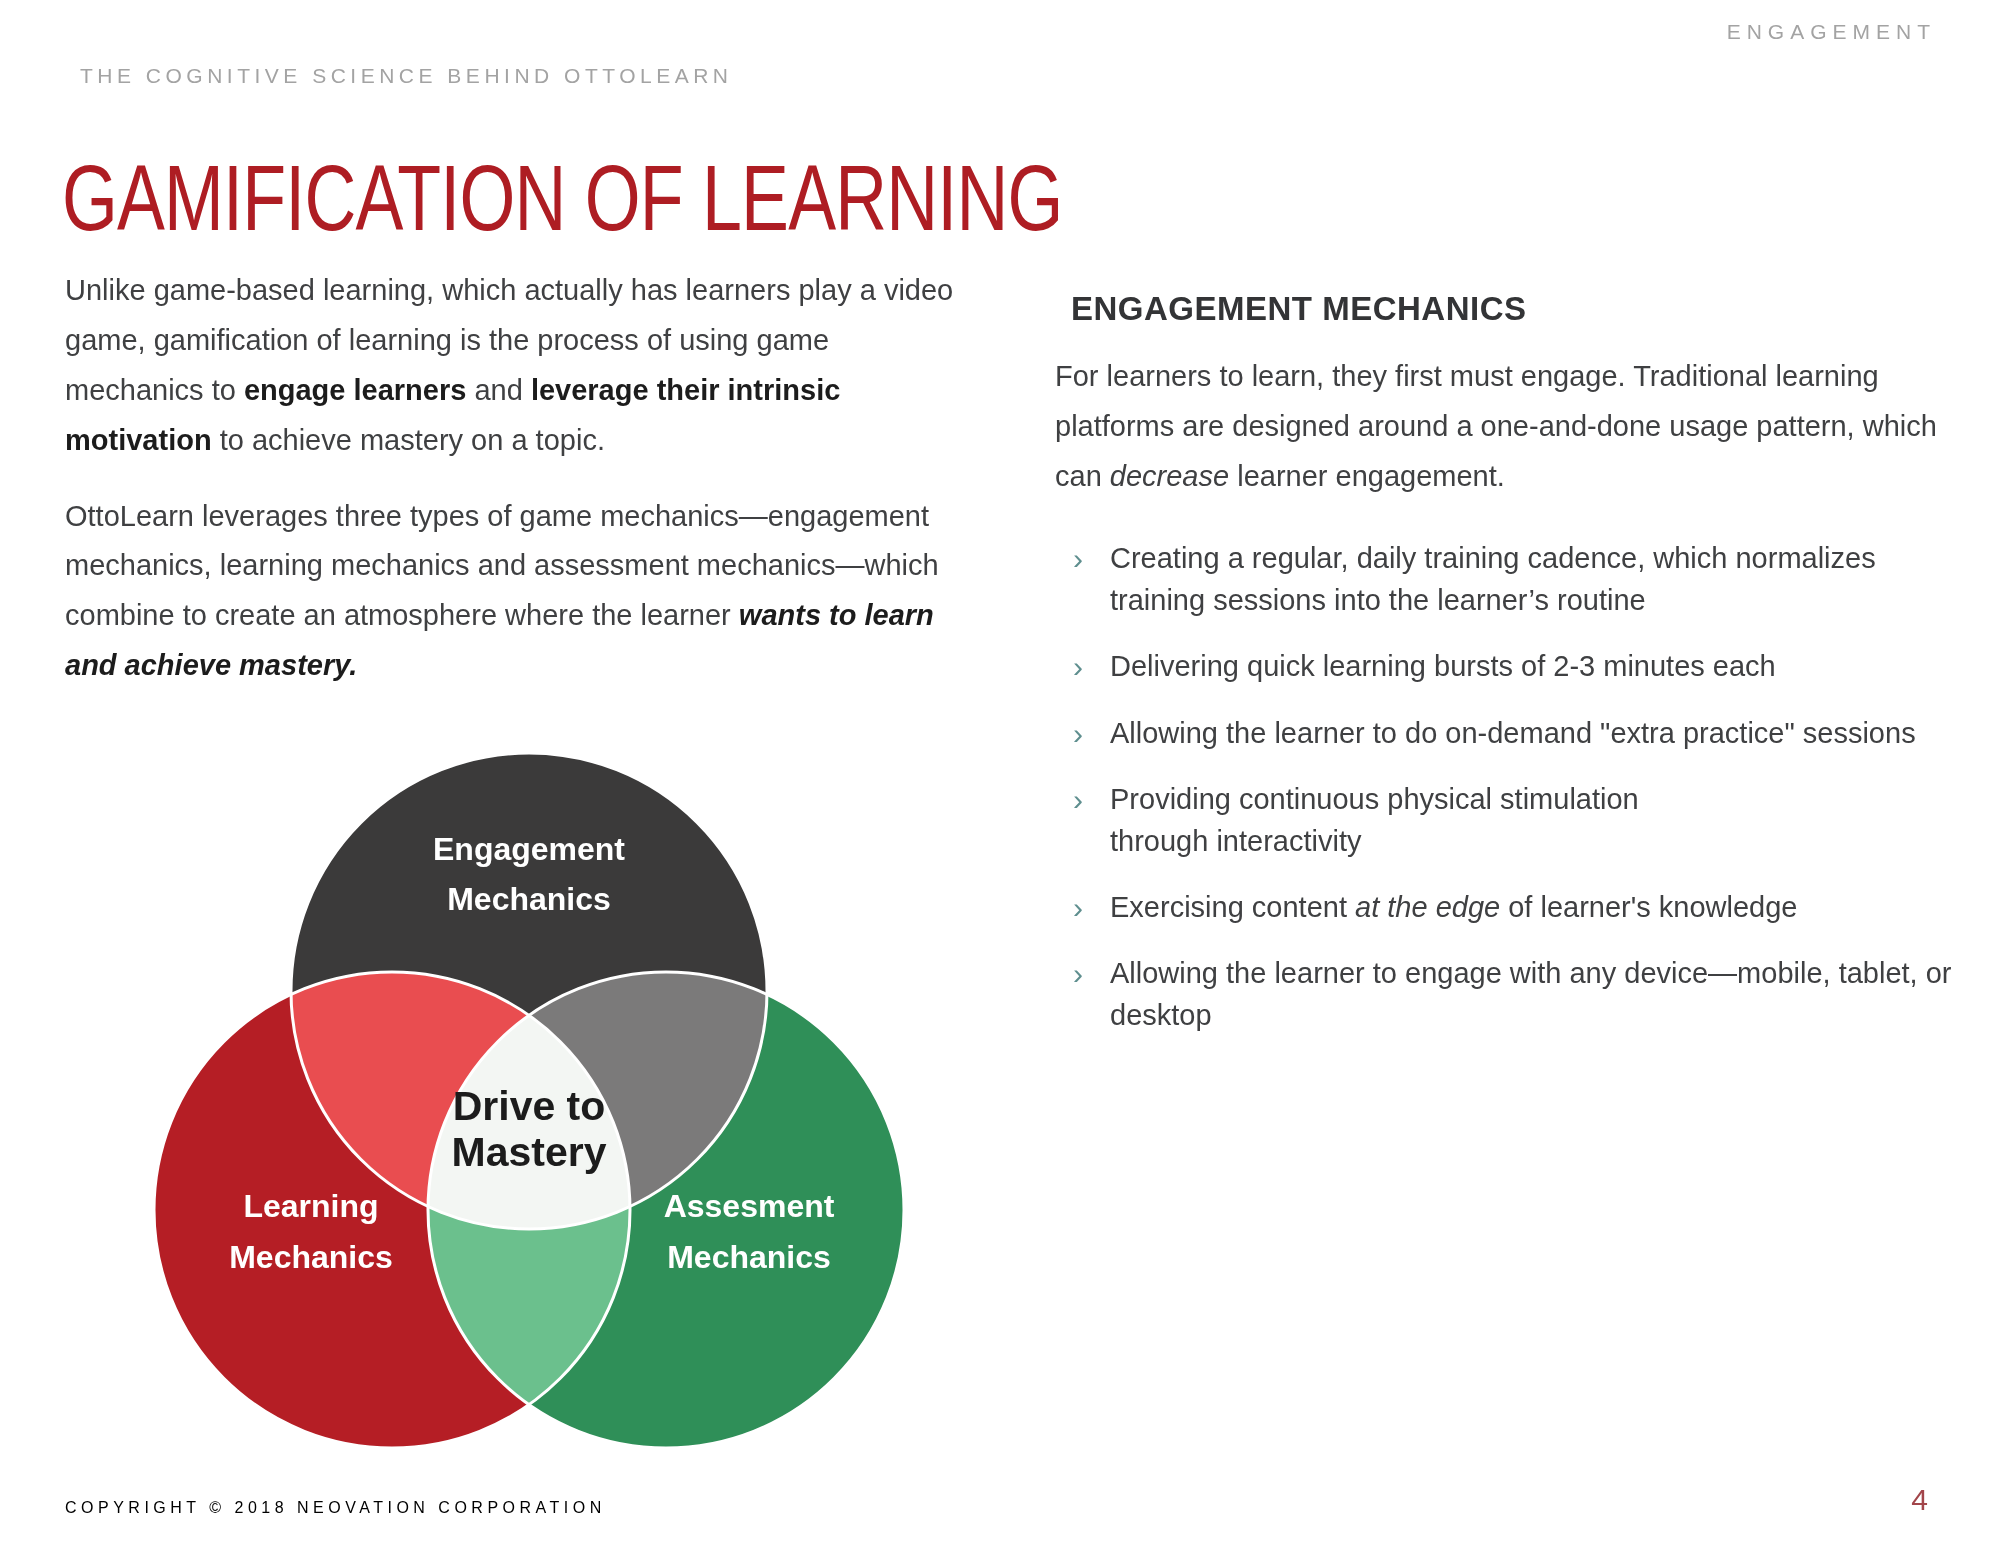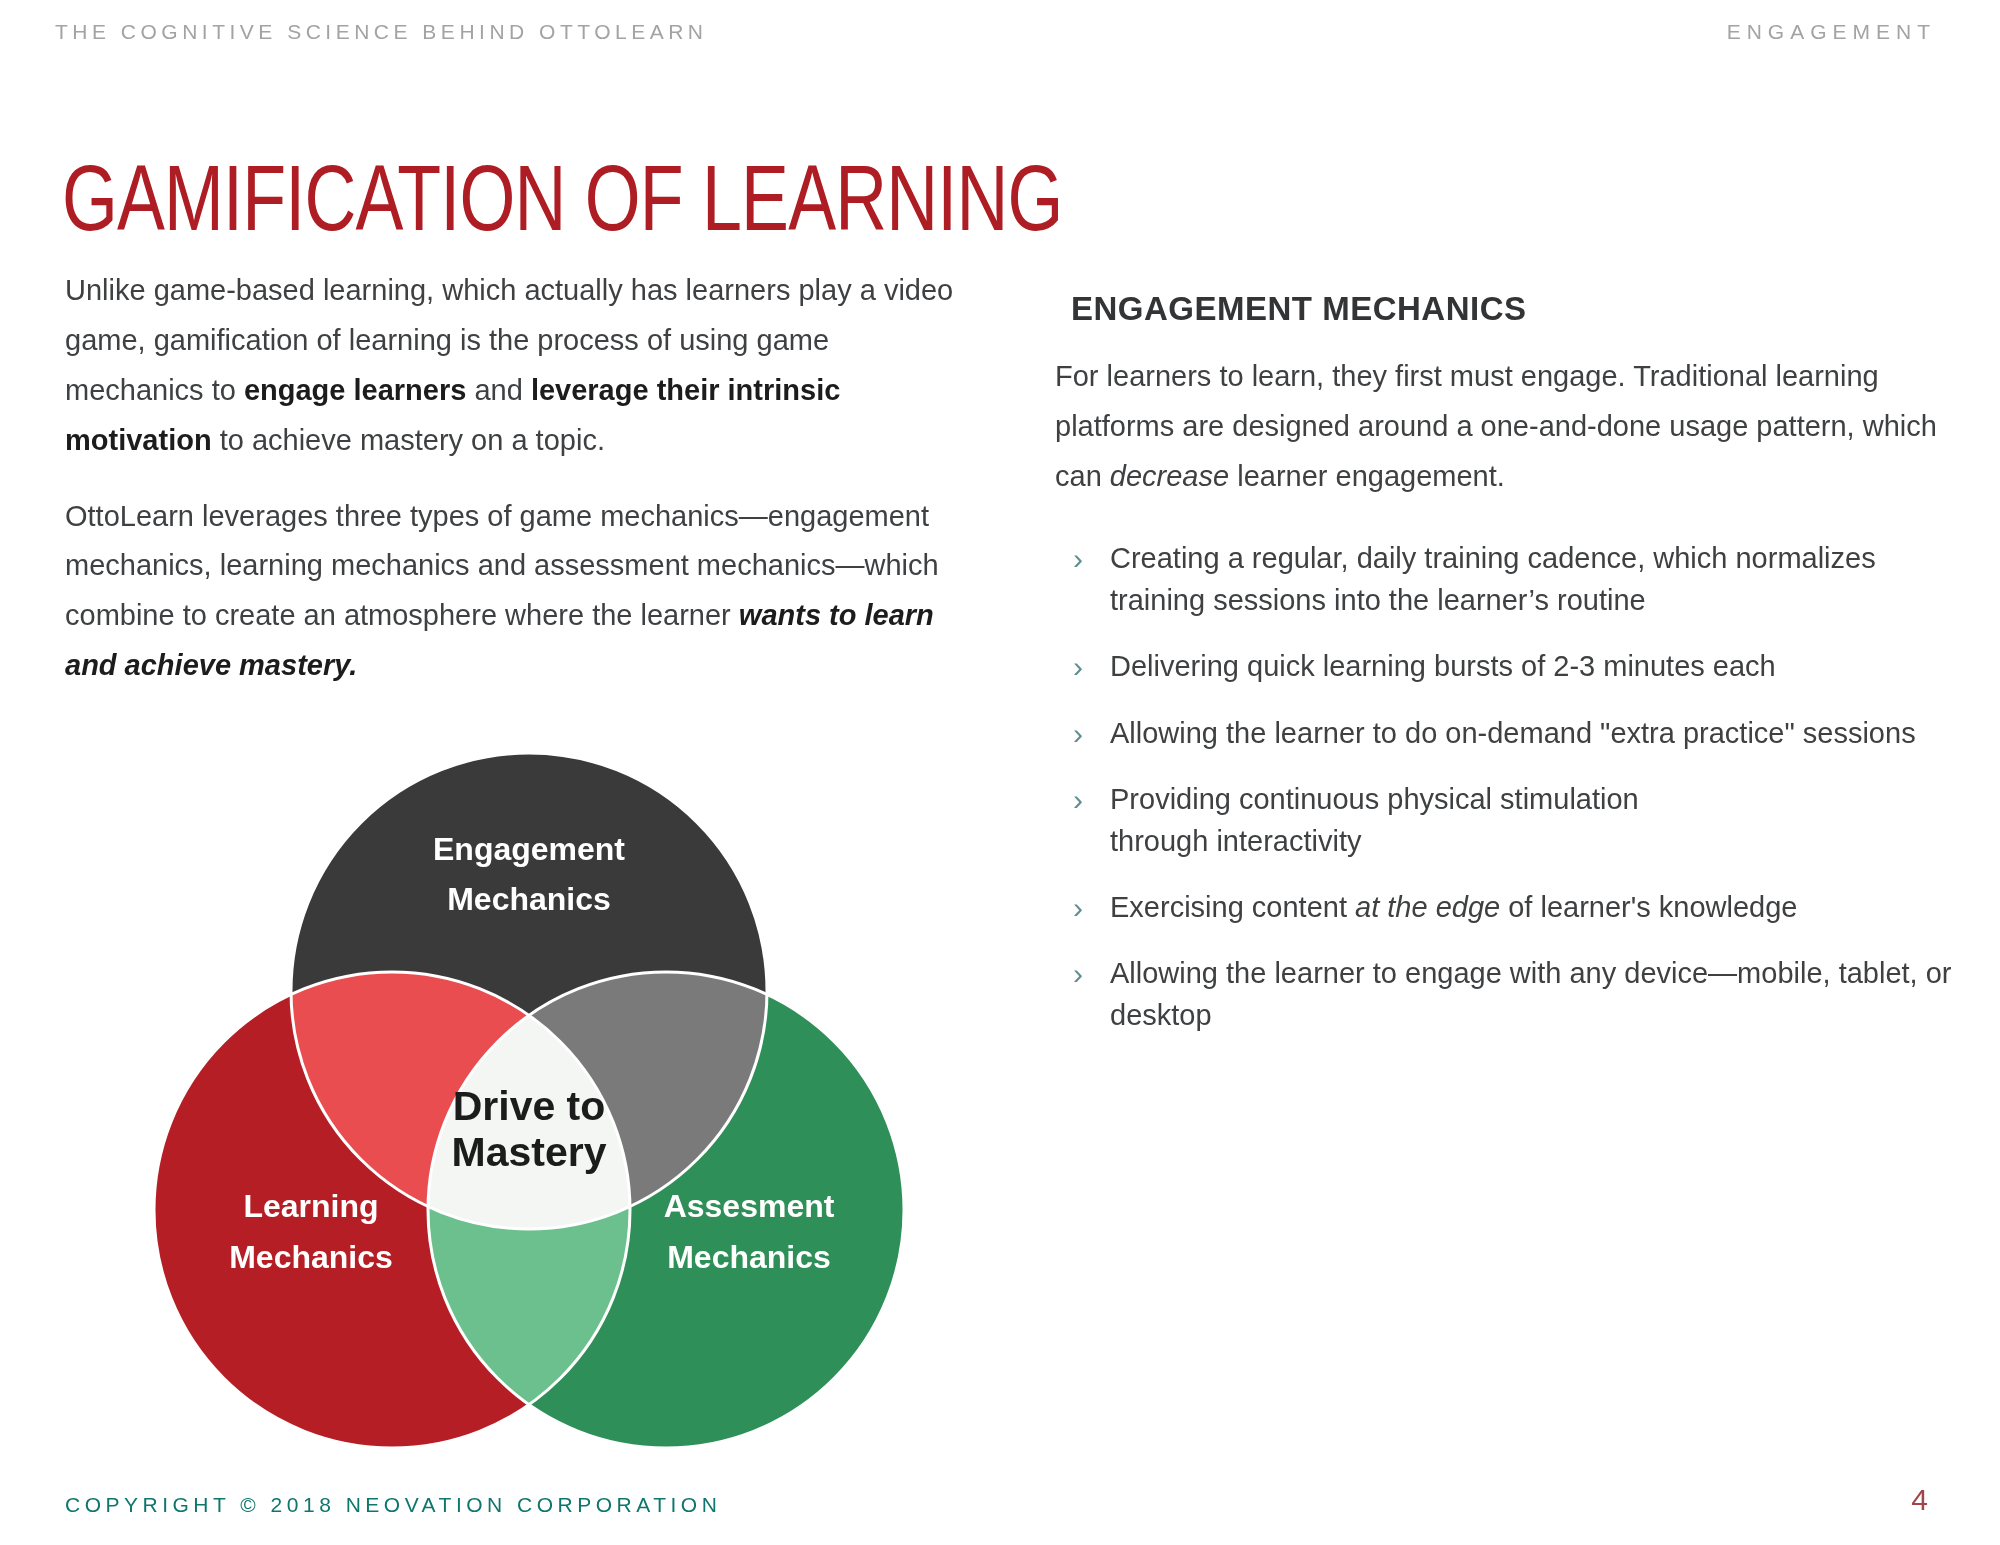--- a/index.html
+++ b/index.html
@@ -1,20 +1,20 @@
 <!DOCTYPE html>
 <html><head>
 <meta charset="utf-8">
 <style>
   html,body{margin:0;padding:0;background:#ffffff;}
   body{width:2000px;height:1545px;font-family:"Liberation Sans","DejaVu Sans",sans-serif;}
   .page{position:relative;width:2000px;height:1545px;background:#ffffff;overflow:hidden;}
 
   .hdr{position:absolute;top:20px;font-size:21px;letter-spacing:4.5px;color:#a3a3a3;font-weight:400;}
-  .hdr-left{left:55px;}
+  .hdr-left{left:80px;margin-top:44px;}
   .hdr-right{right:64px;letter-spacing:6px;}
 
   .title{position:absolute;left:62px;top:152px;margin:0;font-size:92px;font-weight:400;color:#ae1d23;
          white-space:nowrap;transform:scaleX(0.78);transform-origin:left top;letter-spacing:-1px;line-height:1;}
 
   .col{position:absolute;color:#3f4042;font-size:29px;line-height:1.72;}
   .col-left{left:65px;top:266px;width:900px;}
   .col-right{left:1055px;top:281px;width:915px;}
 
   .col p{margin:0 0 26px 0;}
@@ -26,21 +26,21 @@
 
   ul.bullets{list-style:none;margin:36px 0 0 0;padding:0;}
   ul.bullets li{position:relative;padding-left:55px;margin-bottom:24px;line-height:1.45;}
   ul.bullets .marker{position:absolute;left:18px;top:0;color:#5f8f8f;font-size:30px;}
 
   .venn{position:absolute;left:148px;top:750px;width:762px;height:704px;}
   .venn svg{display:block;width:100%;height:100%;}
   .venn-label{font-family:"Liberation Sans","DejaVu Sans",sans-serif;font-size:32px;font-weight:700;text-anchor:middle;}
   .venn-center-label{font-family:"Liberation Sans","DejaVu Sans",sans-serif;font-size:41px;font-weight:700;text-anchor:middle;fill:#1c1c1c;}
 
-  .ftr{position:absolute;bottom:28px;font-size:21px;letter-spacing:4.5px;color:#0f766e;}
+  .ftr{position:absolute;bottom:28px;font-size:16px;letter-spacing:4.5px;color:#000000;}
   .ftr-left{left:65px;}
   .page-num{position:absolute;right:72px;bottom:28px;font-size:30px;letter-spacing:0;color:#a2454a;}
 </style>
 </head>
 <body>
 
 <div class="page">
 
   <div class="hdr hdr-left">THE COGNITIVE SCIENCE BEHIND OTTOLEARN</div>
   <div class="hdr hdr-right">ENGAGEMENT</div>

